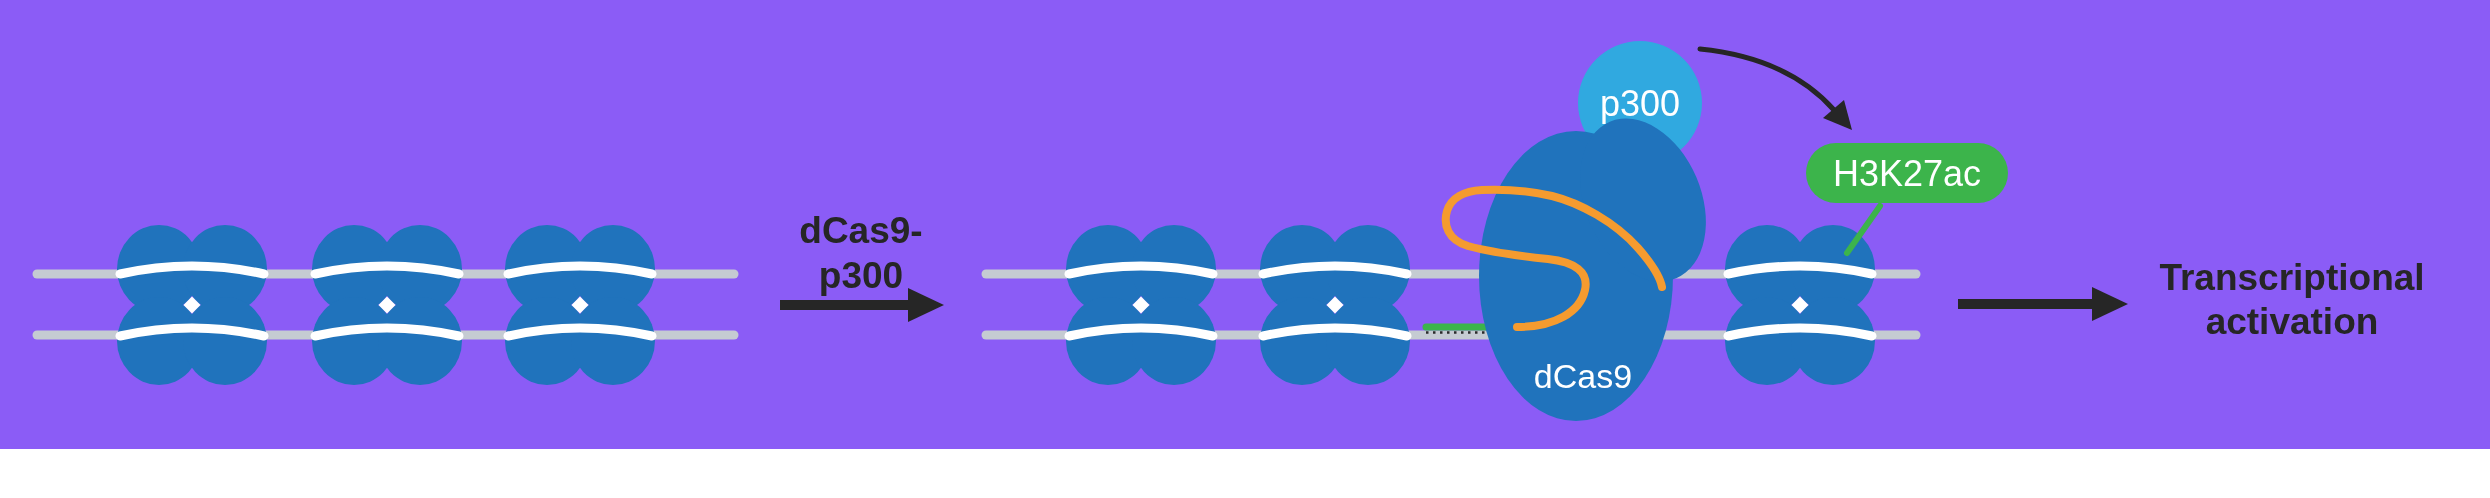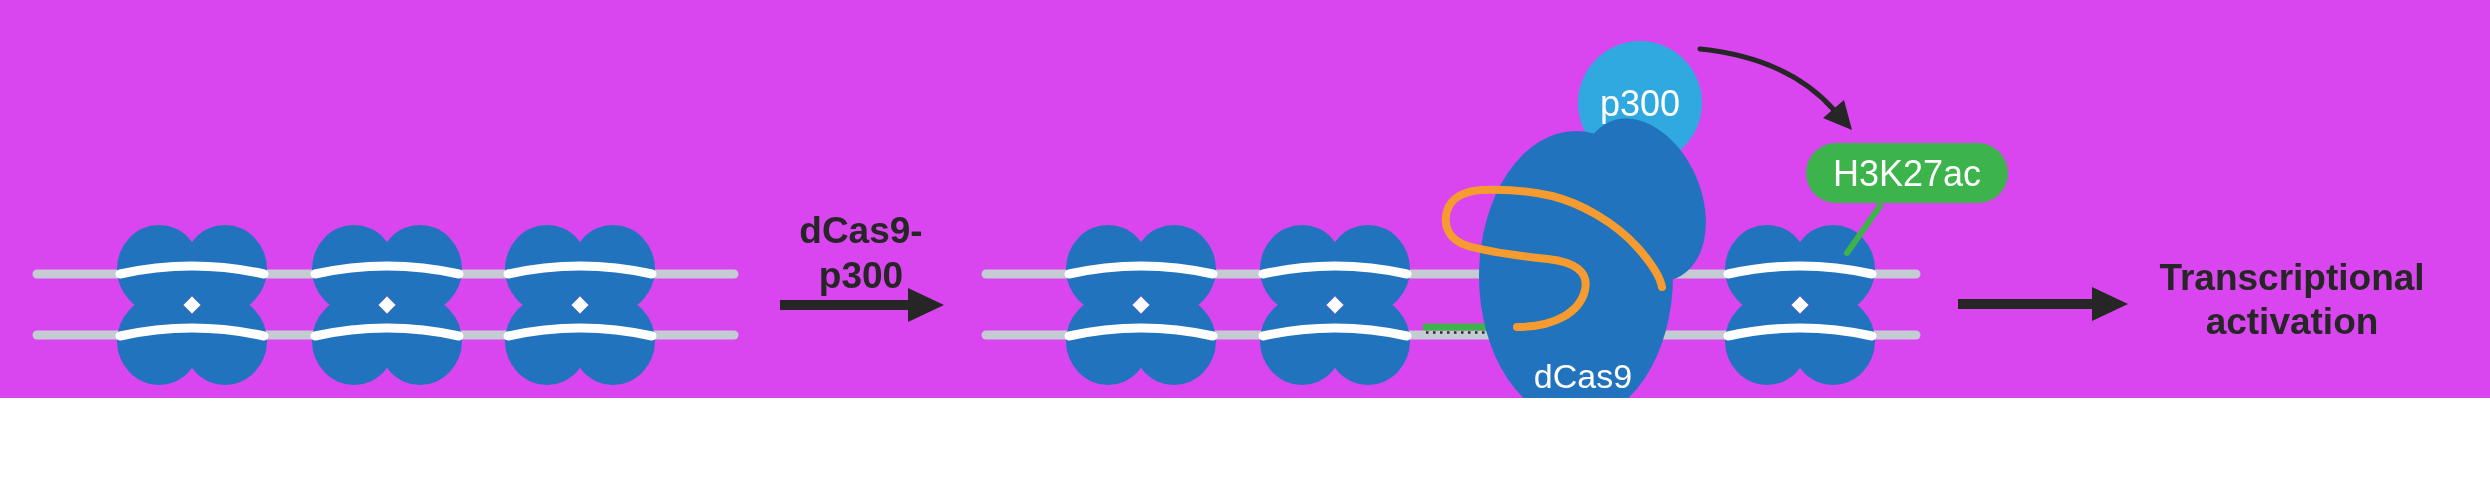--- a/index.html
+++ b/index.html
@@ -3,22 +3,22 @@
 <meta charset="utf-8">
 <style>
   html, body {
     margin: 0;
     padding: 0;
     background: #ffffff;
   }
   .stage {
     position: relative;
     width: 2490px;
-    height: 398px;
-    background: #d946ef;
+    height: 449px;
+    background: #8b5cf6;
     overflow: hidden;
   }
   svg text {
     font-family: "Liberation Sans", "DejaVu Sans", sans-serif;
   }
   .t-white {
     fill: #ffffff;
     font-weight: normal;
   }
   .t-dark {

